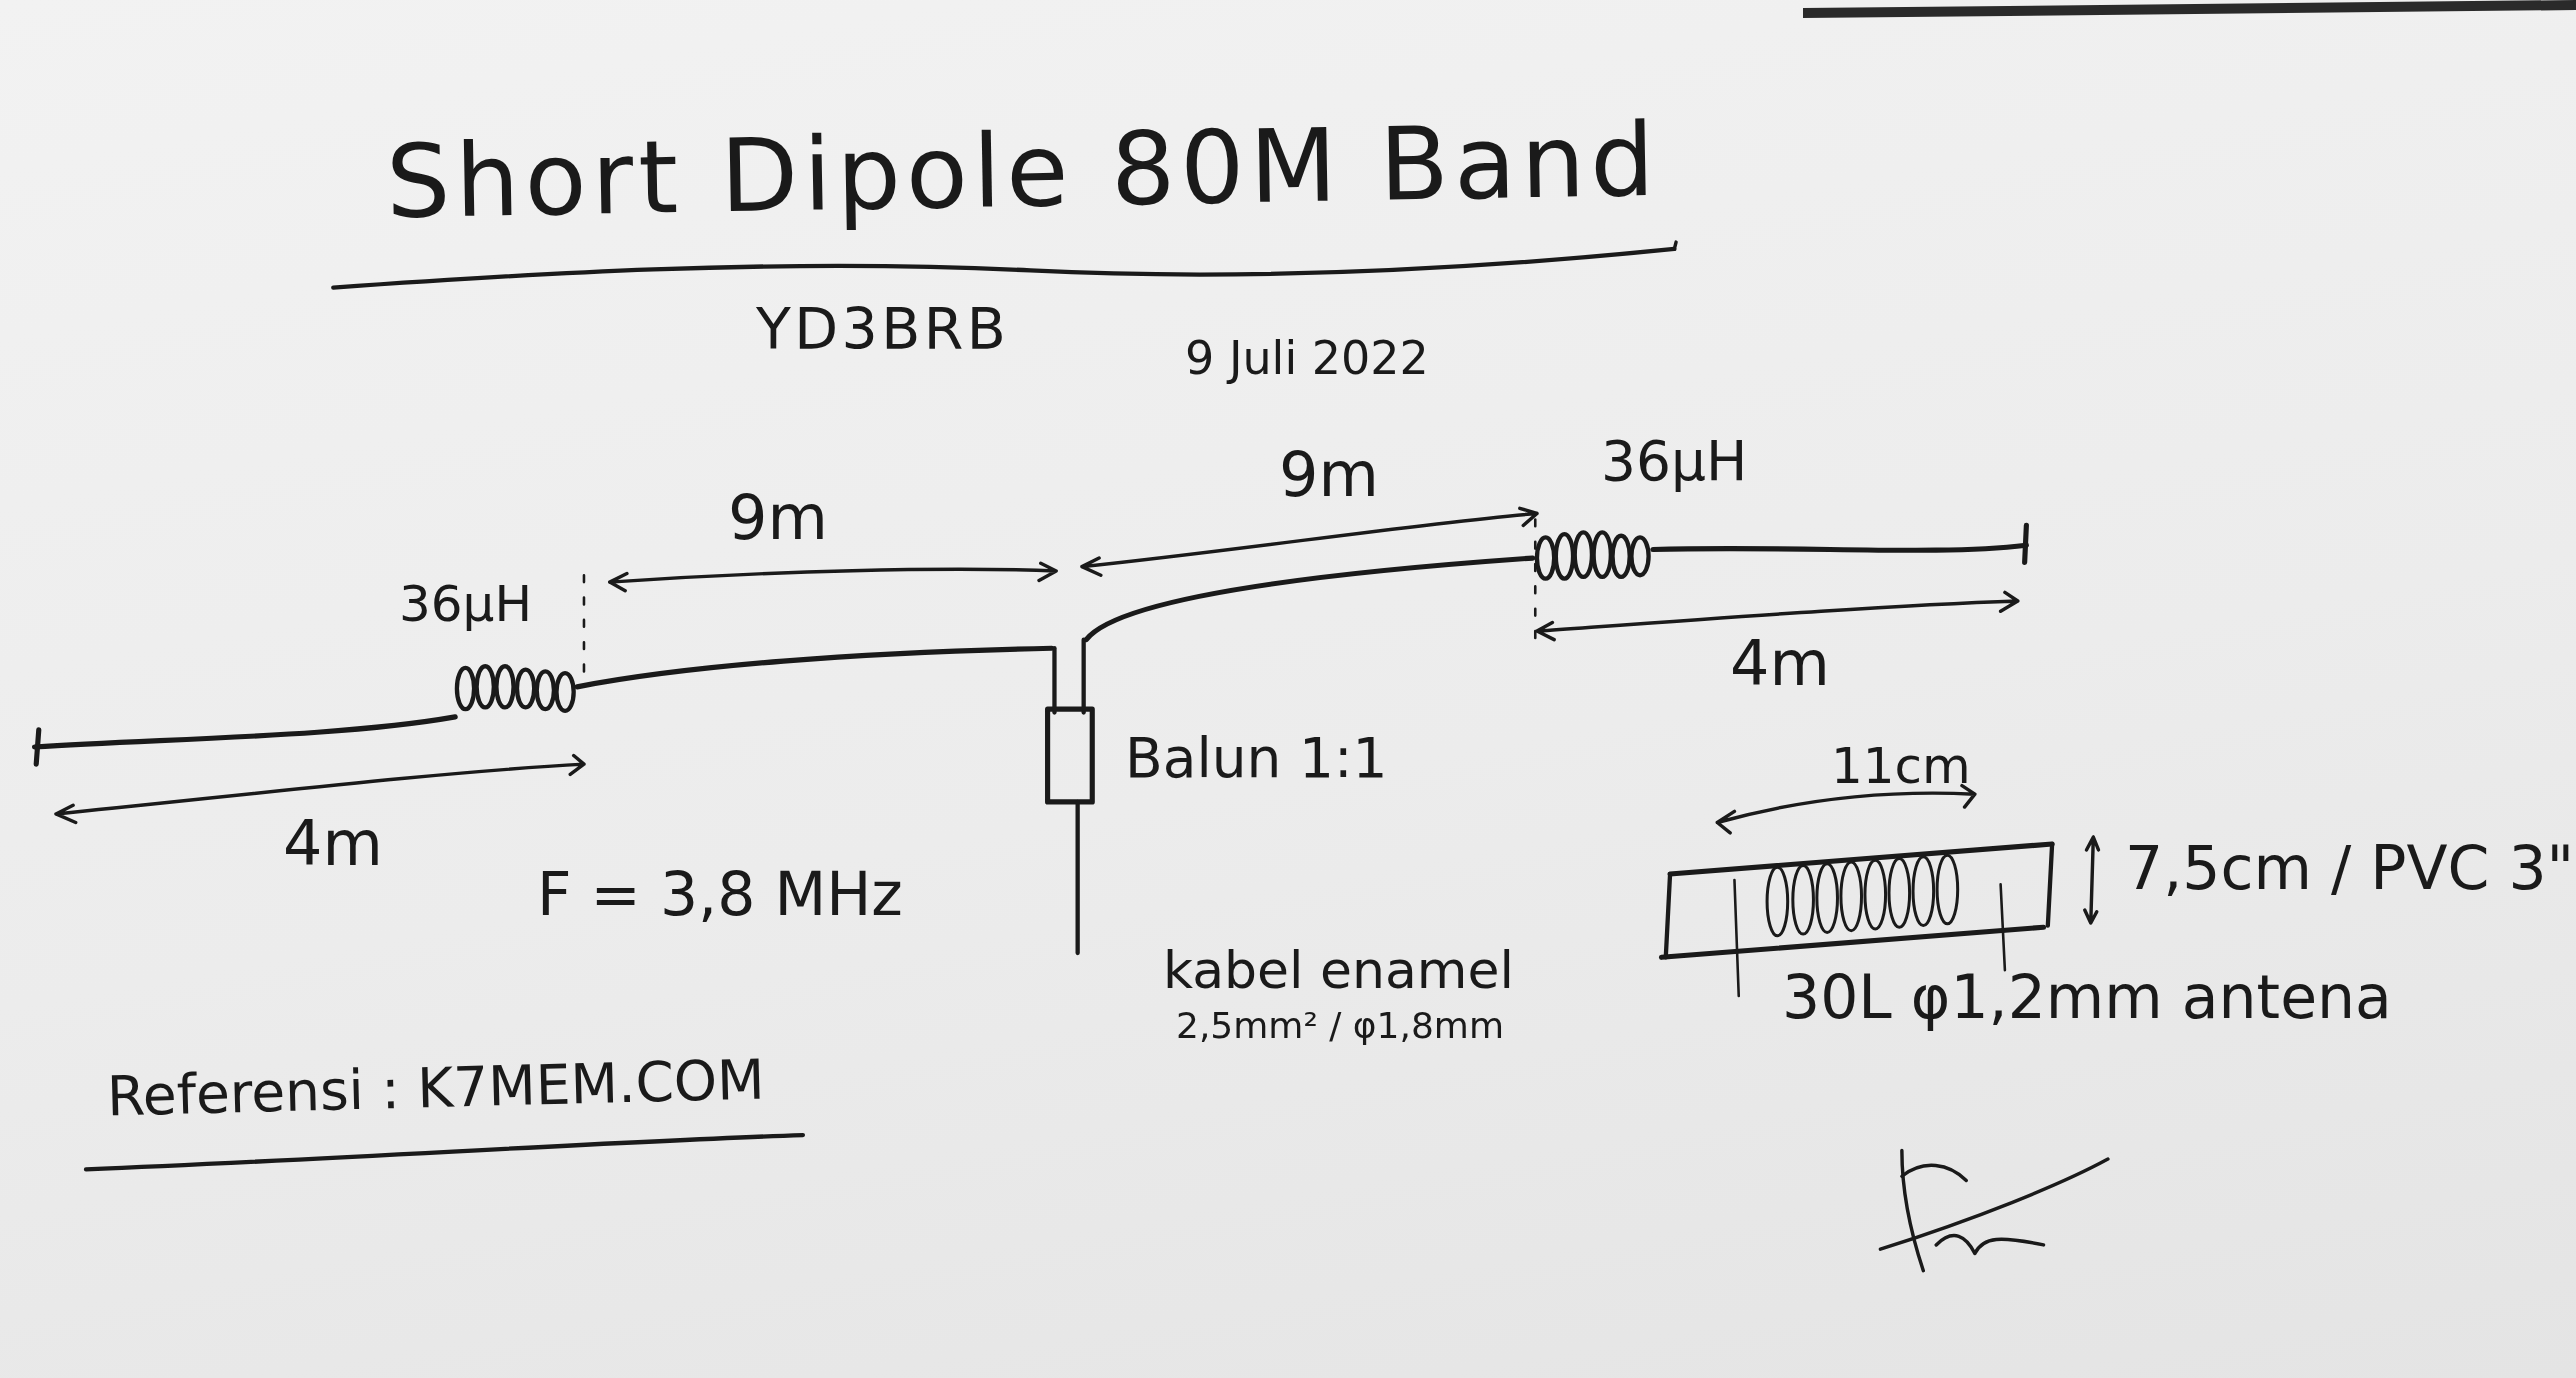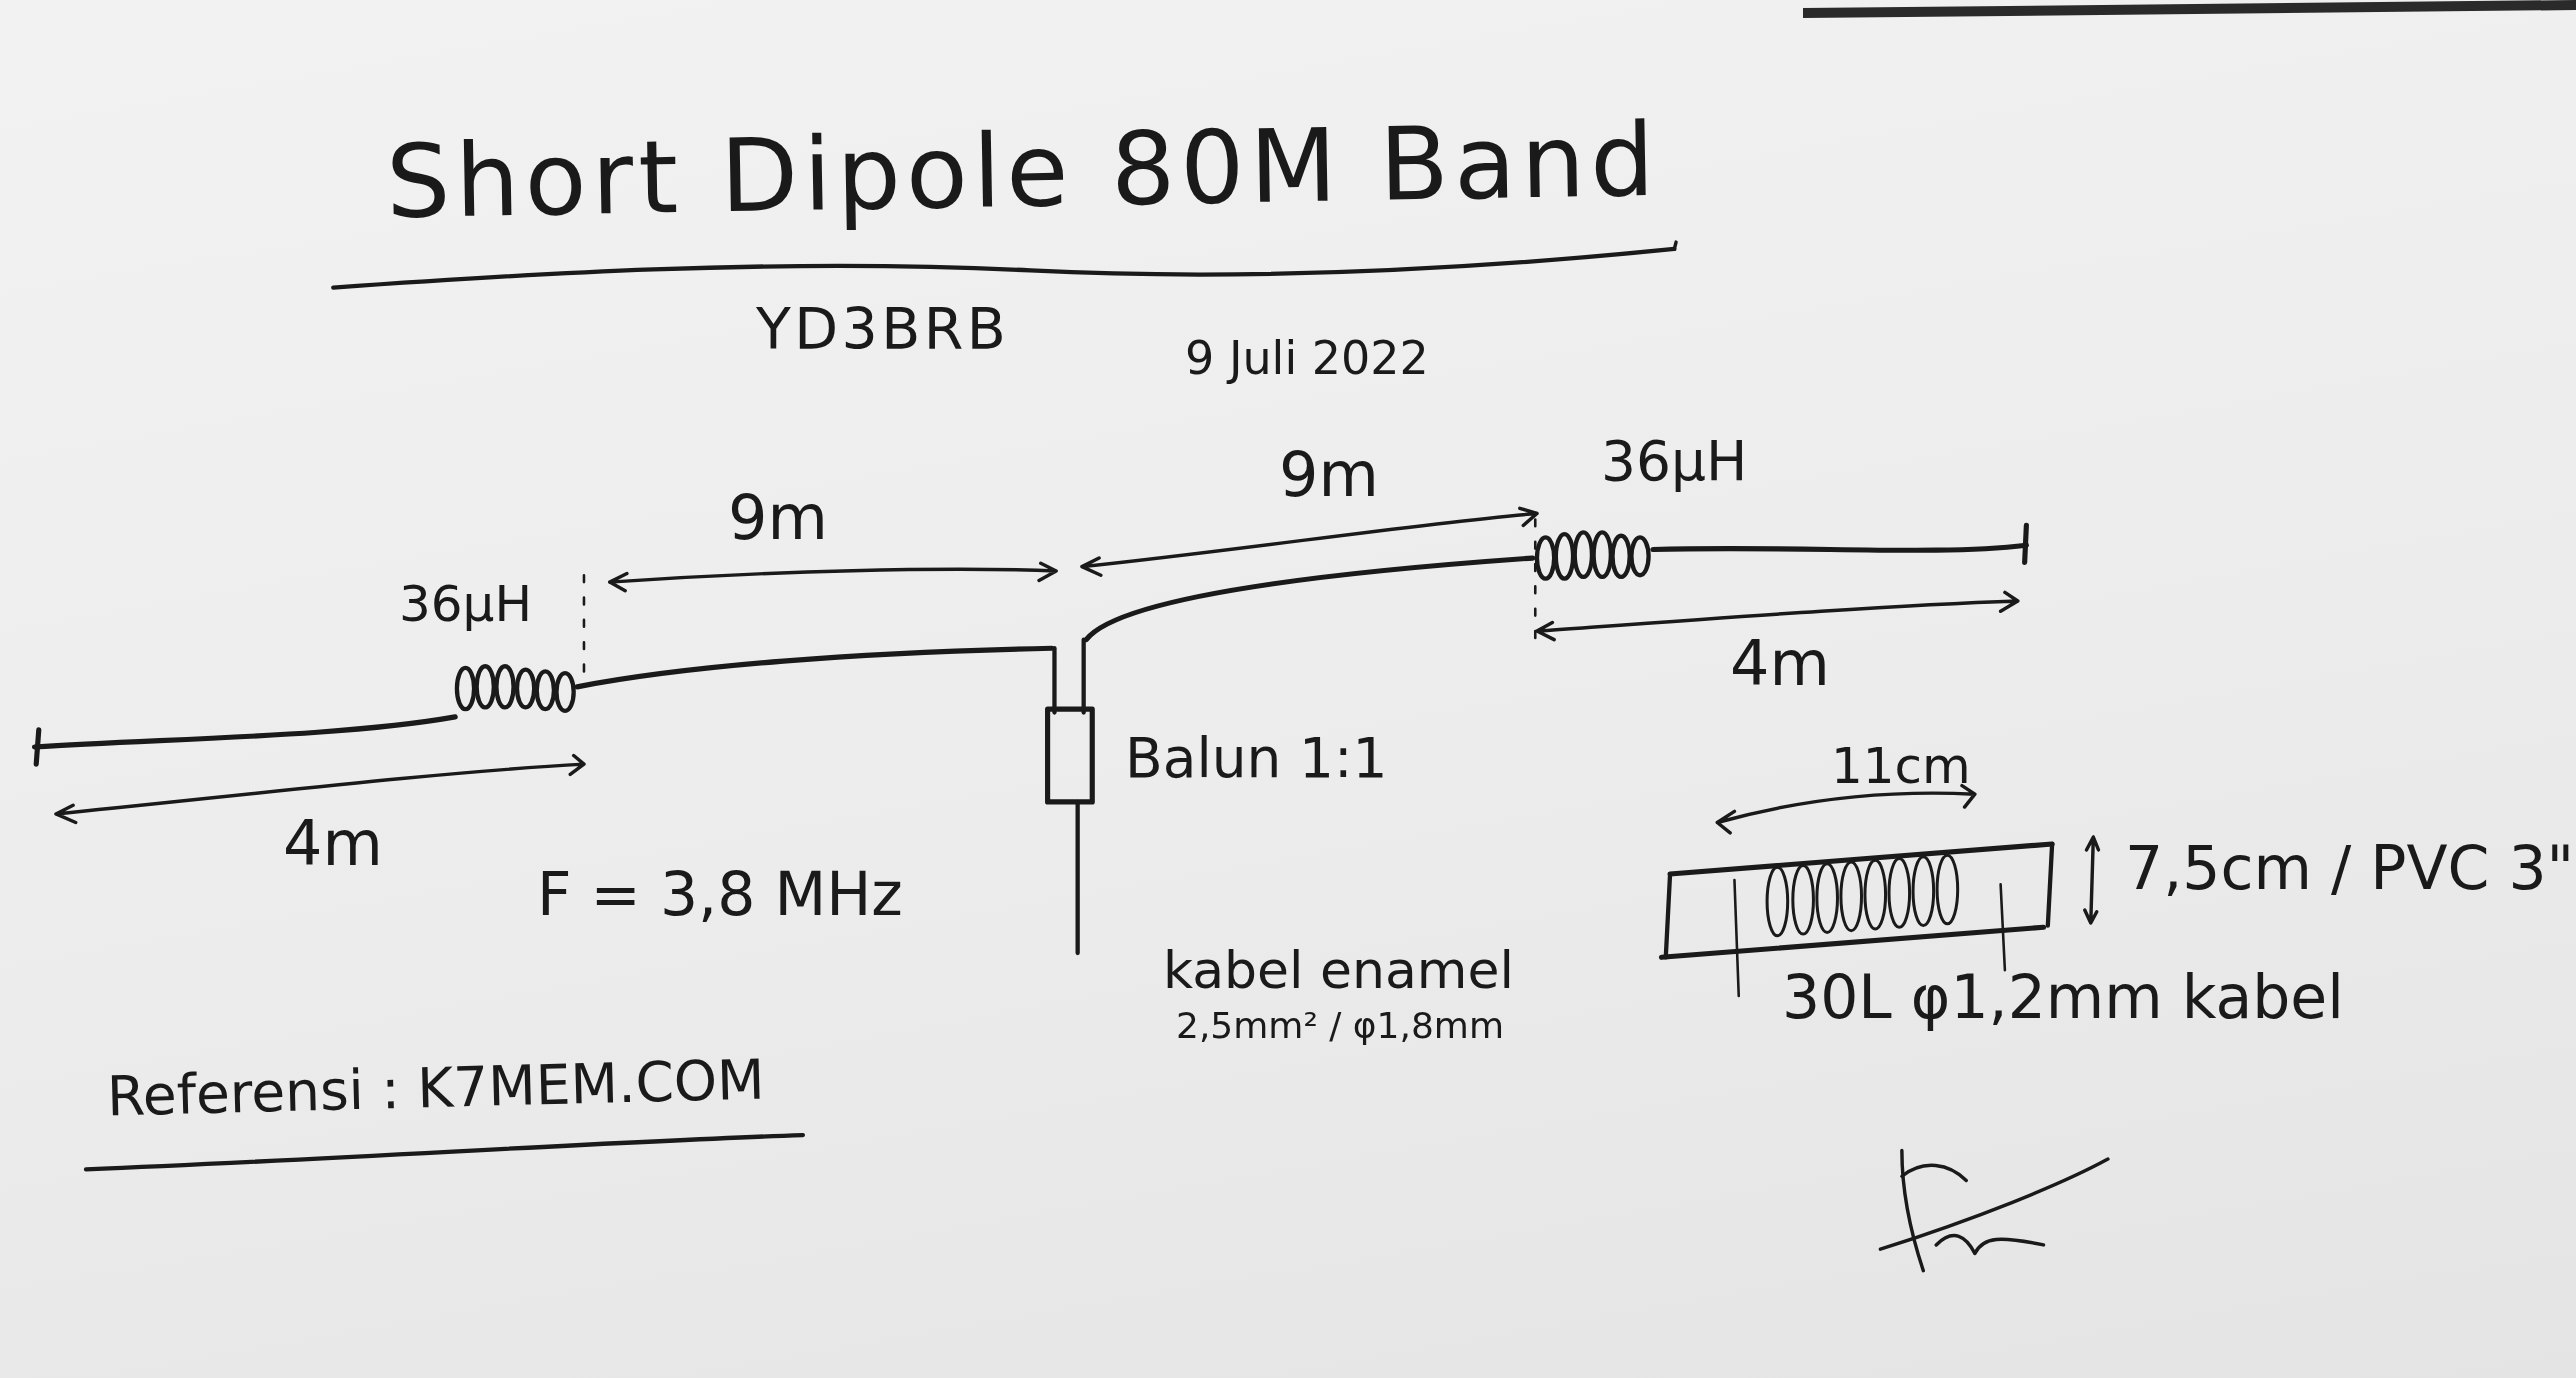--- a/index.html
+++ b/index.html
@@ -105,16 +105,16 @@
 <div class="txt" style="left:1730px;top:627px;font-size:62px;">4m</div>
 
 <div class="txt" style="left:1125px;top:726px;font-size:55px;">Balun 1:1</div>
 <div class="txt" style="left:537px;top:859px;font-size:60px;text-align:center;">F = 3,8 MHz</div>
 
 <div class="txt" style="left:1163px;top:940px;font-size:52px;">kabel enamel</div>
 <div class="txt" style="left:1176px;top:1005px;font-size:36px;">2,5mm² / φ1,8mm</div>
 
 <div class="txt" style="left:1807px;top:737px;font-size:50px;margin-left:24px;">11cm</div>
 <div class="txt" style="left:2125px;top:833px;font-size:60px;">7,5cm / PVC 3"</div>
-<div class="txt" style="left:1782px;top:962px;font-size:60px;">30L φ1,2mm kabel</div>
+<div class="txt" style="left:1782px;top:962px;font-size:60px;">30L φ1,2mm antena</div>
 
 <div class="txt" style="left:107px;top:1056px;font-size:55px;transform:rotate(-1.5deg);">Referensi : K7MEM.COM</div>
 
 
 </body></html>

